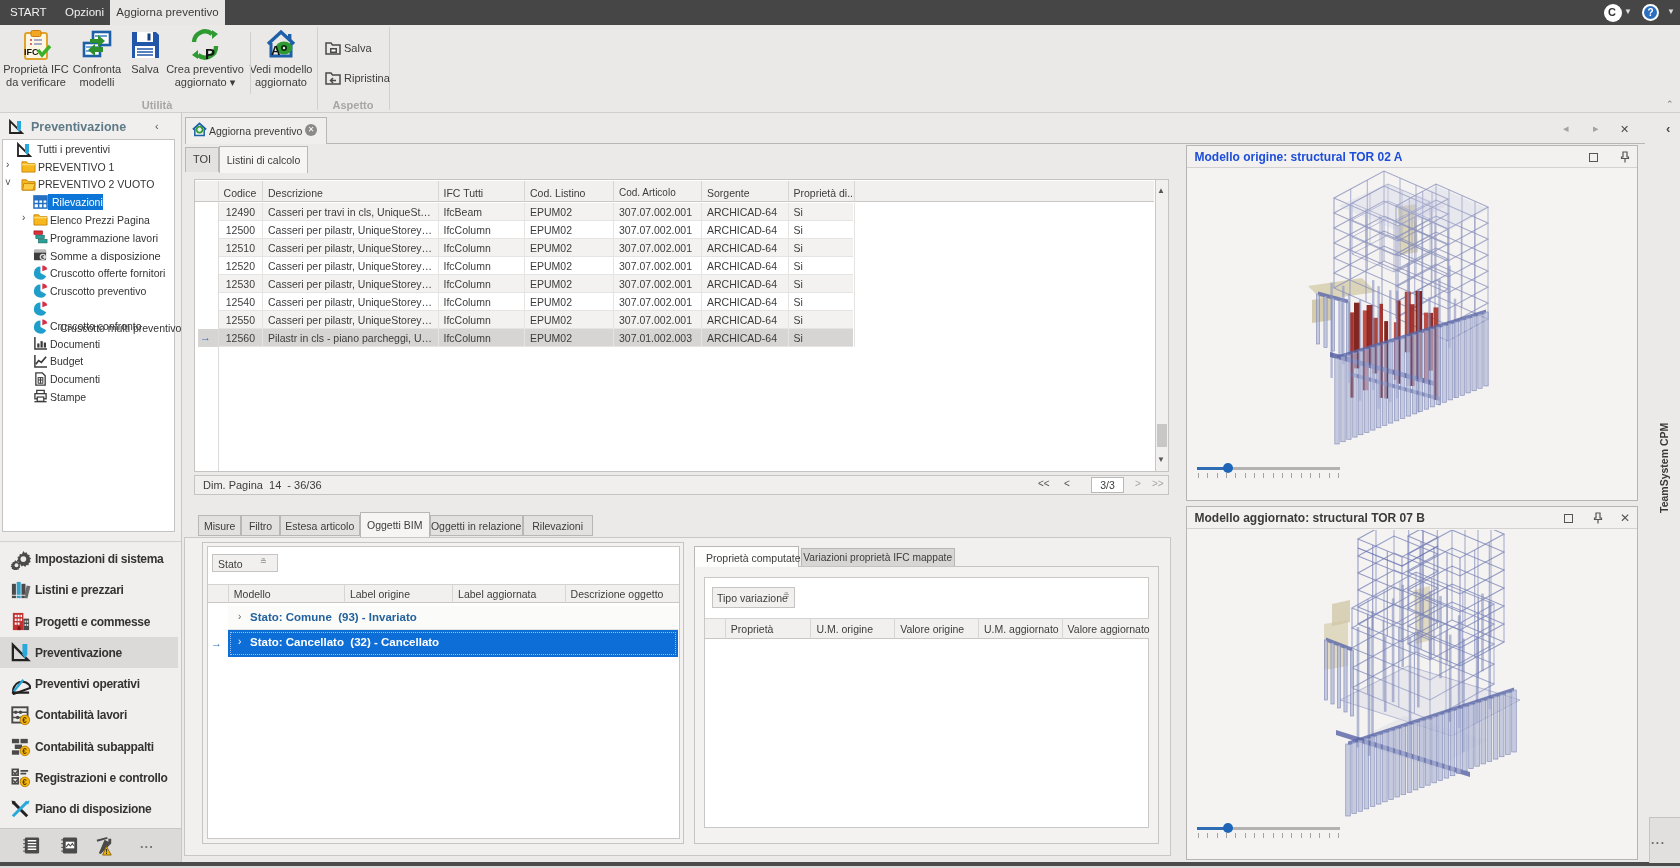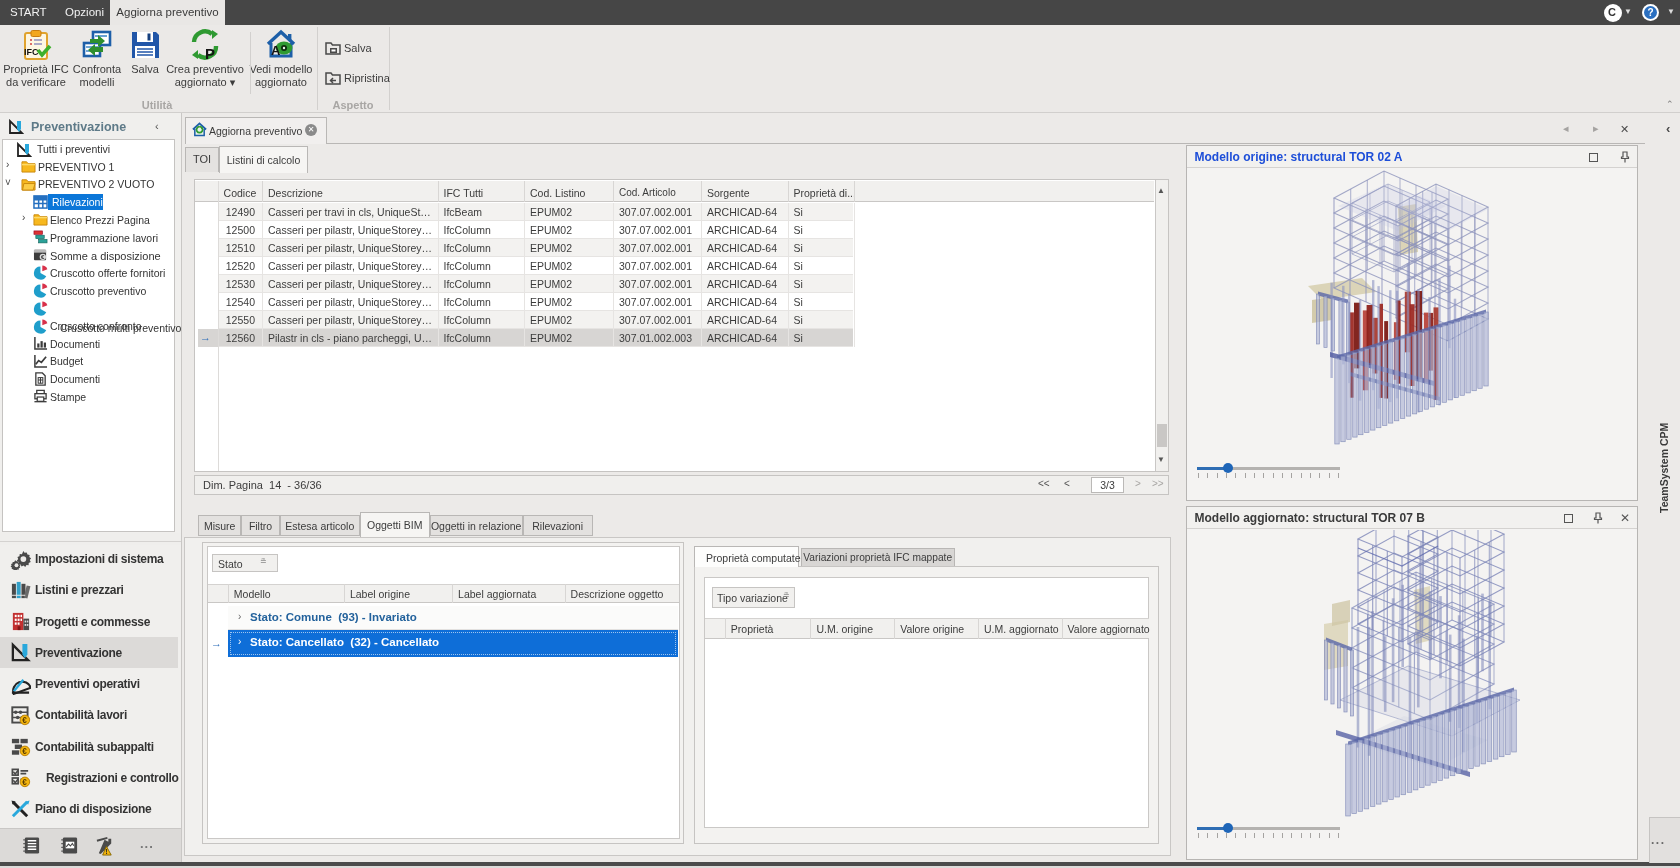--- a/index.html
+++ b/index.html
@@ -260,21 +260,21 @@
 <div class="ab" style="left:10px;top:767.25px;width:21px;height:21px;"><svg width="21" height="21" viewBox="0 0 22 22">
 <g fill="none" stroke="#4a4a4a" stroke-width="1.8">
         <rect x="2.5" y="2.5" width="6" height="6"></rect>
         <rect x="2.5" y="11.5" width="6" height="6"></rect>
       </g>
 <path d="M3.5 5 l2 2.4 l3-4M3.5 14 l2 2.4 l3-4" fill="none" stroke="#4a4a4a" stroke-width="1.6"></path>
 <path d="M11 4 h8 M11 7 h6 M11 13 h8" stroke="#4a4a4a" stroke-width="1.8"></path>
 <circle cx="15.6" cy="15.6" r="5" fill="#f4b50e" stroke="#b87e06" stroke-width="1"></circle>
 <text x="12.9" y="18.7" font-family="Liberation Sans" font-size="8.6" font-weight="bold" fill="#5a3c00">€</text>
     </svg></div>
-<div class="txt" style="left:35px;top:770.75px;font-size:12px;font-weight:bold;color:#333;letter-spacing:-0.3px;margin-left:11px;">Registrazioni e controllo</div>
+<div class="txt" style="left:35px;top:770.75px;font-size:12px;font-weight:bold;color:#333;letter-spacing:-0.3px;">Registrazioni e controllo</div>
 <div class="ab" style="left:10px;top:798.5px;width:21px;height:21px;"><svg width="21" height="21" viewBox="0 0 22 22">
 <path d="M3 3 L18 18" stroke="#222" stroke-width="3"></path>
 <path d="M18 3 L3 18" stroke="#29a8dc" stroke-width="3"></path>
 <path d="M1.5 1.5 L6 3 L3 6 Z" fill="#222"></path>
 <path d="M20.5 1.5 L16 3 L19 6 Z" fill="#29a8dc"></path>
     </svg></div>
 <div class="txt" style="left:35px;top:802.0px;font-size:12px;font-weight:bold;color:#333;letter-spacing:-0.3px;">Piano di disposizione</div>
 <div class="ab" style="left:0px;top:828px;width:181px;height:34px;background:#dcdad8;border-top:1px solid #c9c7c5;"></div>
 <div class="ab" style="left:22px;top:836px;width:19px;height:19px;"><svg width="19" height="19" viewBox="0 0 20 20">
       <rect x="3" y="1.5" width="15" height="17" rx="1.5" fill="#4a4a4a"></rect>

